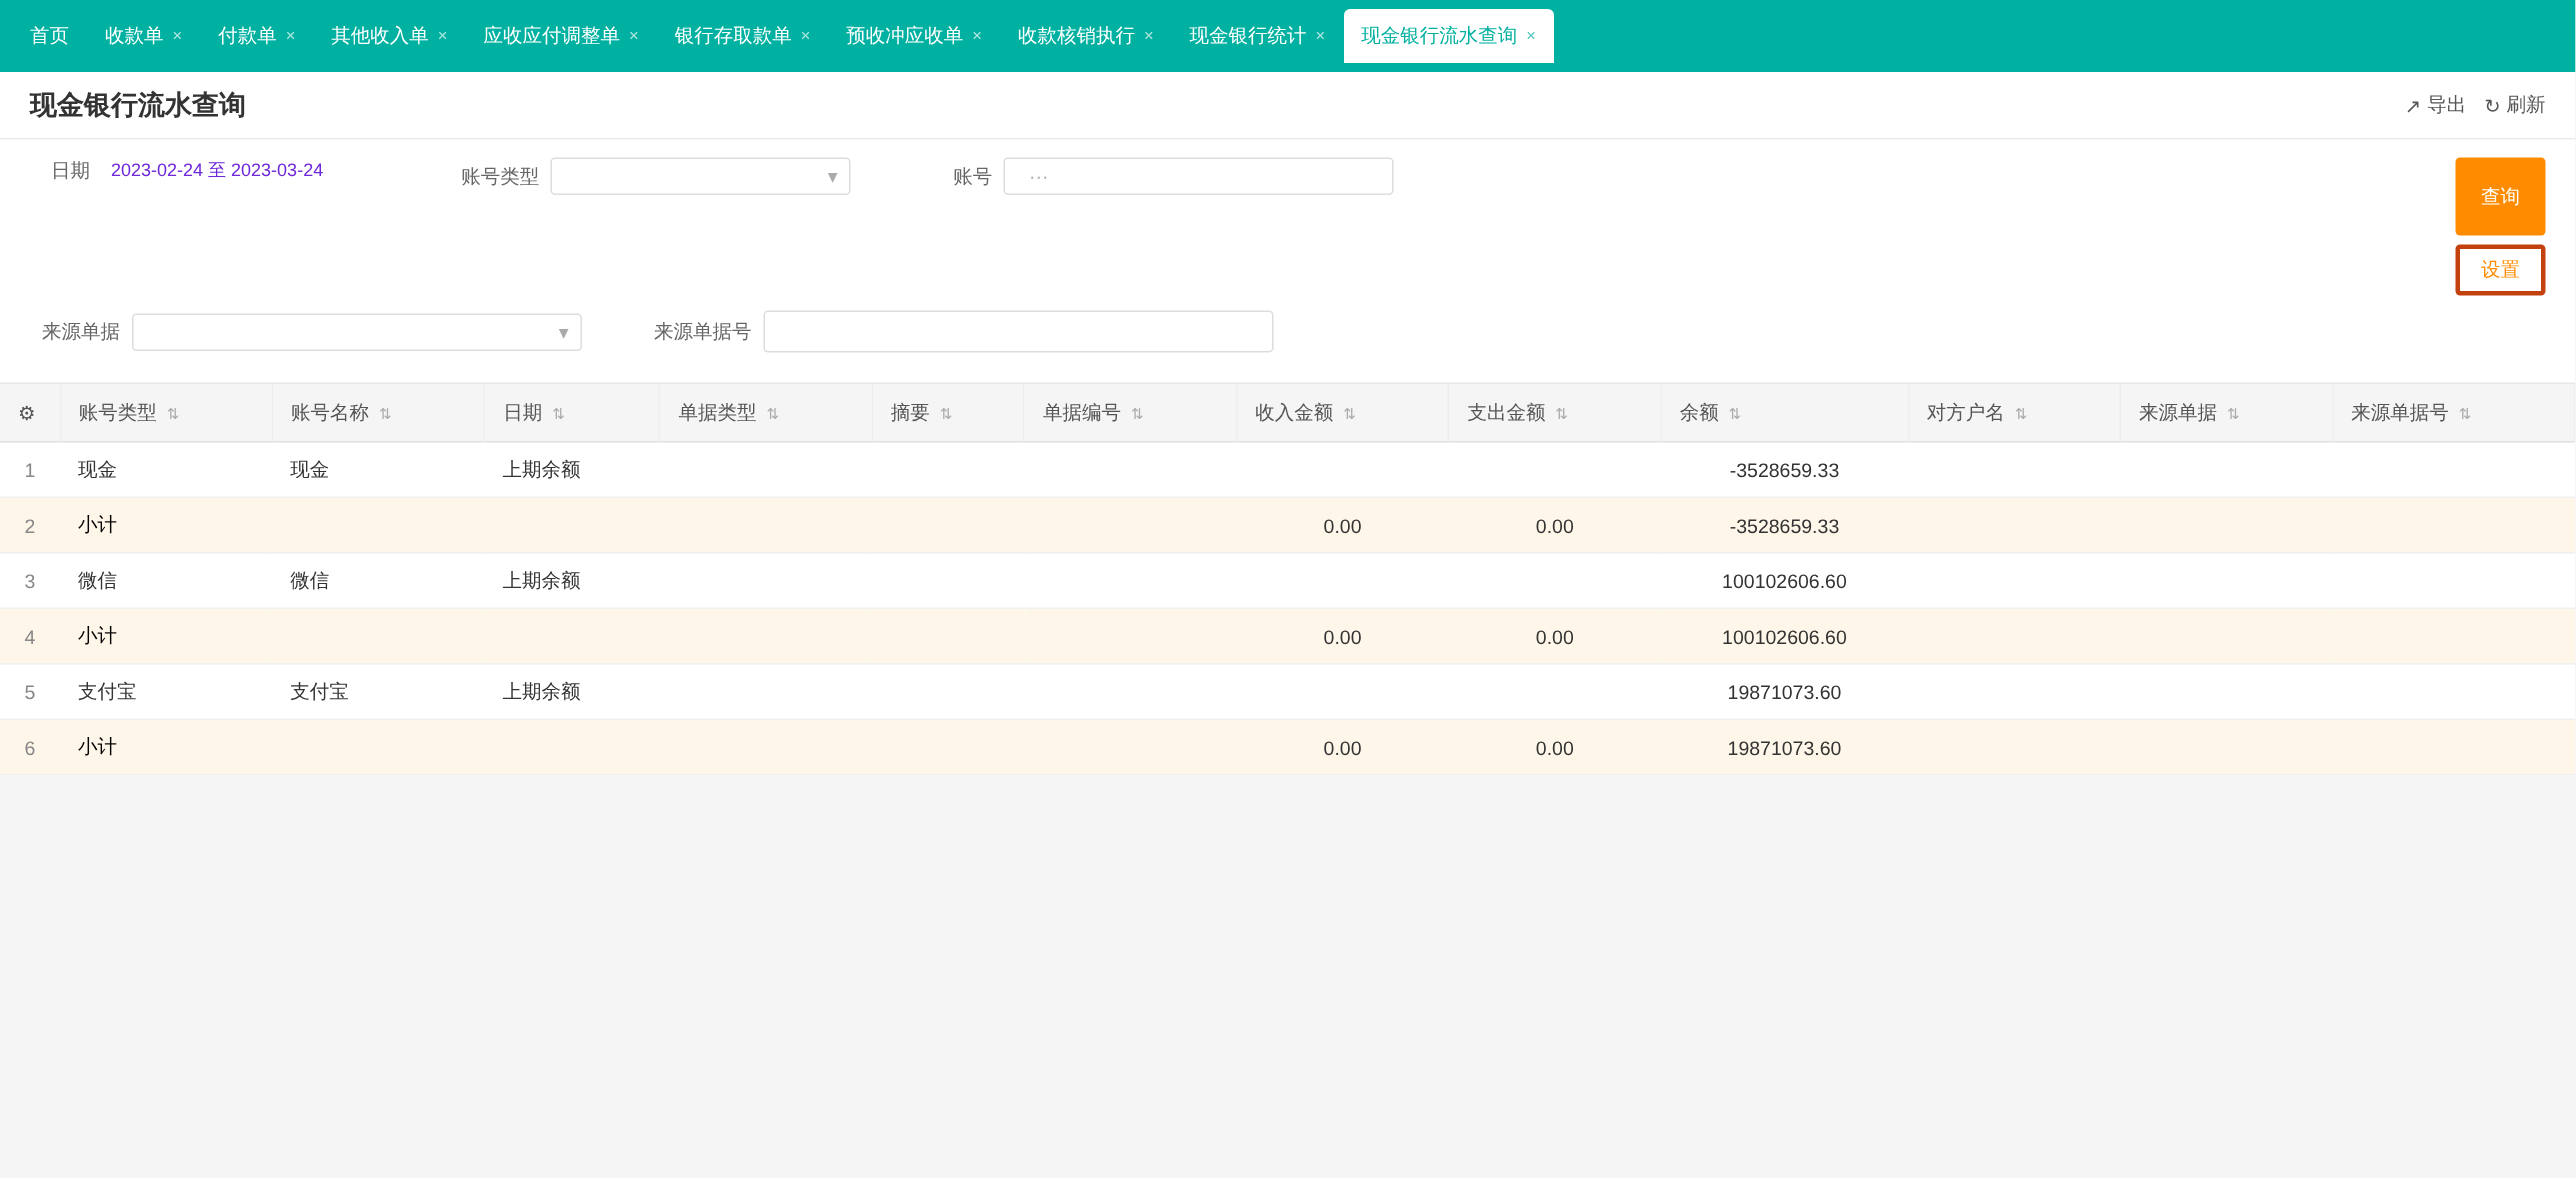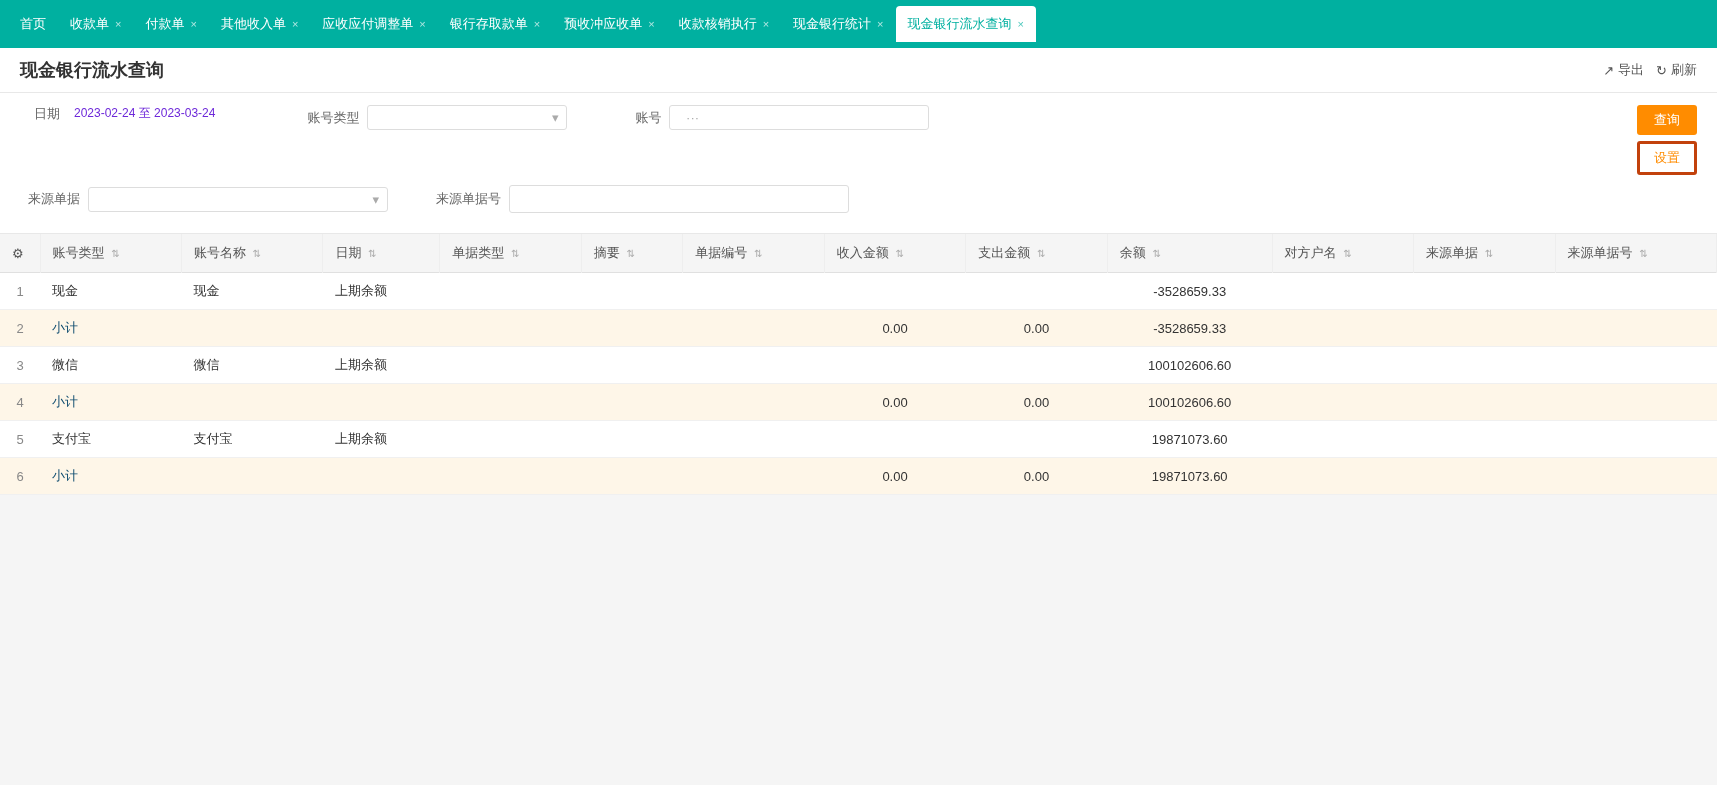--- a/index.html
+++ b/index.html
@@ -122,21 +122,21 @@
     .filter-dots {
       color: #aaa;
       cursor: pointer;
       padding: 0 4px;
     }
     .btn-query {
       background: #ff8c00;
       color: #fff;
       border: none;
       border-radius: 3px;
-      padding: 6px 16px;
+      padding: 17px 16px;
       cursor: pointer;
       font-size: 13px;
     }
     .btn-settings {
       background: #fff;
       color: #ff8c00;
       border: 3px solid #c2410c;
       border-radius: 3px;
       padding: 5px 14px;
       cursor: pointer;
@@ -186,21 +186,21 @@
     }
     tbody td {
       padding: 9px 12px;
       color: #333;
       white-space: nowrap;
     }
     tbody td.number {
       text-align: center;
     }
     tbody td.subtotal-label {
-      color: #0c4a6e;
+      color: #000000;
     }
     .row-num { color: #888; text-align: center; }
   </style>
 </head>
 <body>
 
 <nav class="top-nav">
   <div class="nav-item">首页</div>
   <div class="nav-item">收款单 <span class="close-x">×</span></div>
   <div class="nav-item">付款单 <span class="close-x">×</span></div>

